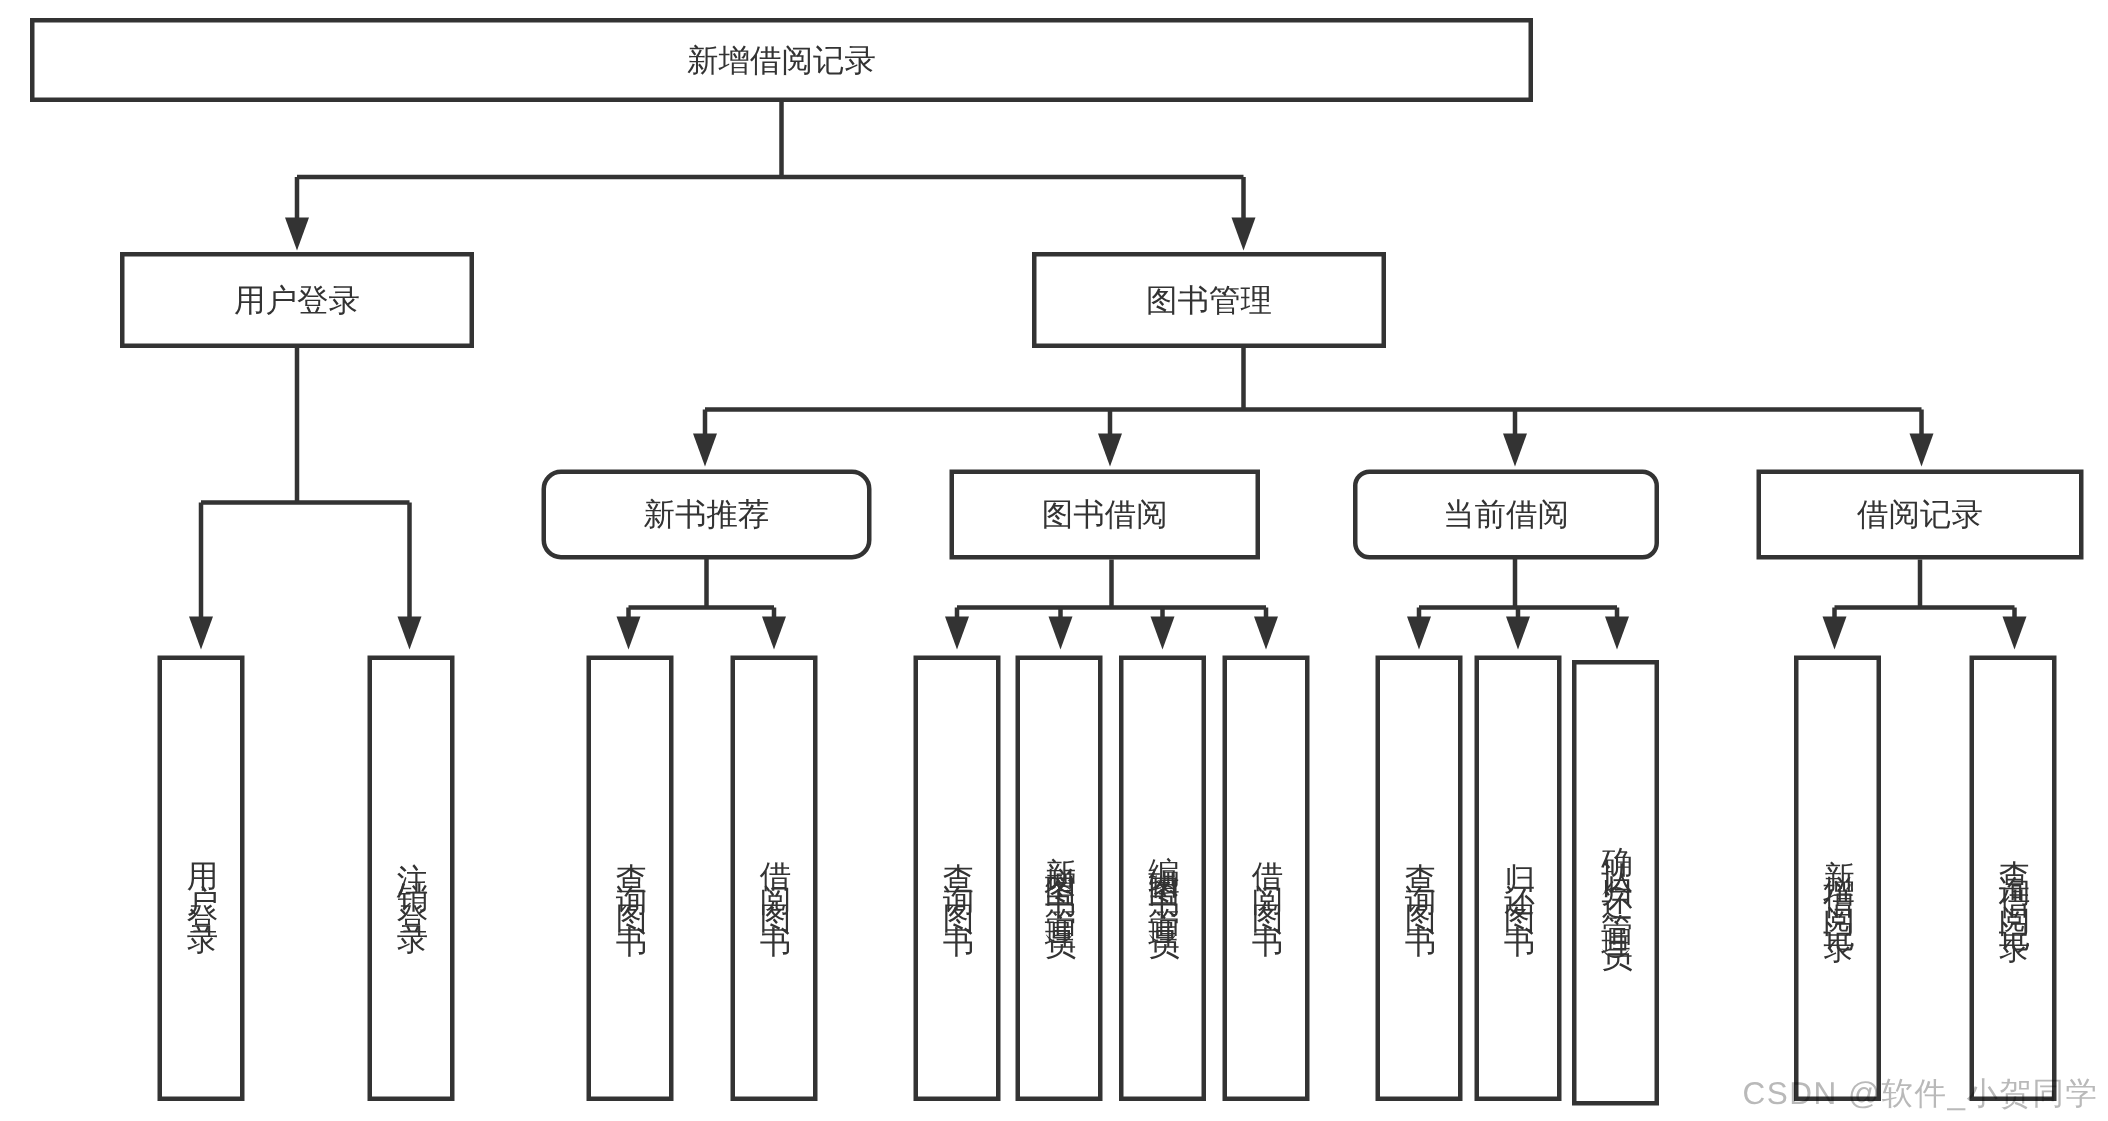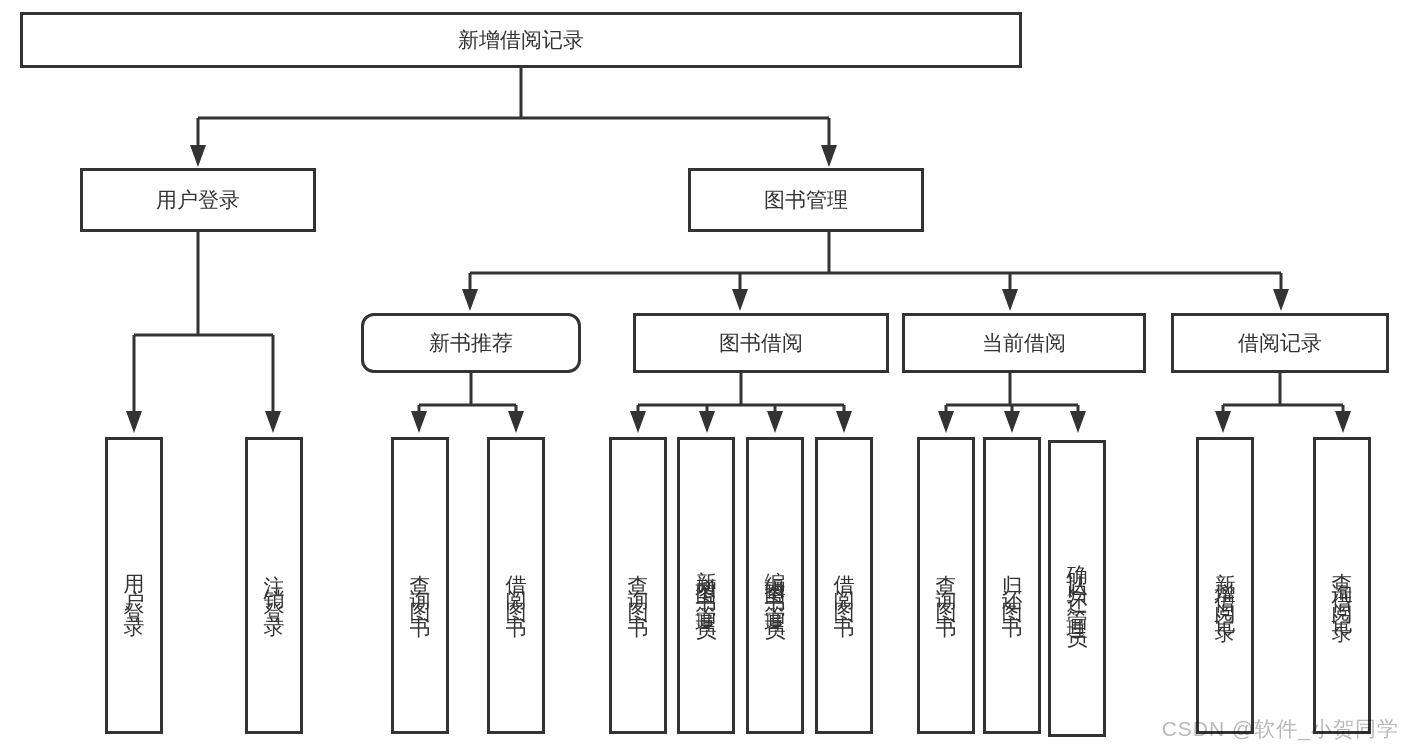--- a/index.html
+++ b/index.html
@@ -114,24 +114,24 @@
   <div class="node node-l2" style="left:80px;">
     <span>用户登录</span>
   </div>
   <div class="node node-l2" style="left:688px;">
     <span>图书管理</span>
   </div>
 
   <div class="node node-l3" style="left:361px; width:220px;border-radius:13px;">
     <span>新书推荐</span>
   </div>
-  <div class="node node-l3" style="left:633px; width:256px;">
+  <div class="node node-l3" style="left:633px; width:207px;">
     <span>图书借阅</span>
   </div>
-  <div class="node node-l3" style="left:902px; width:244px;">
+  <div class="node node-l3" style="left:902px; width:204px;border-radius:11px;">
     <span>当前借阅</span>
   </div>
   <div class="node node-l3" style="left:1171px; width:218px;">
     <span>借阅记录</span>
   </div>
 
   <div class="node leaf" style="left:105px;">
     <span class="vtext vt-4">用户登录</span>
   </div>
   <div class="node leaf" style="left:245px;">

